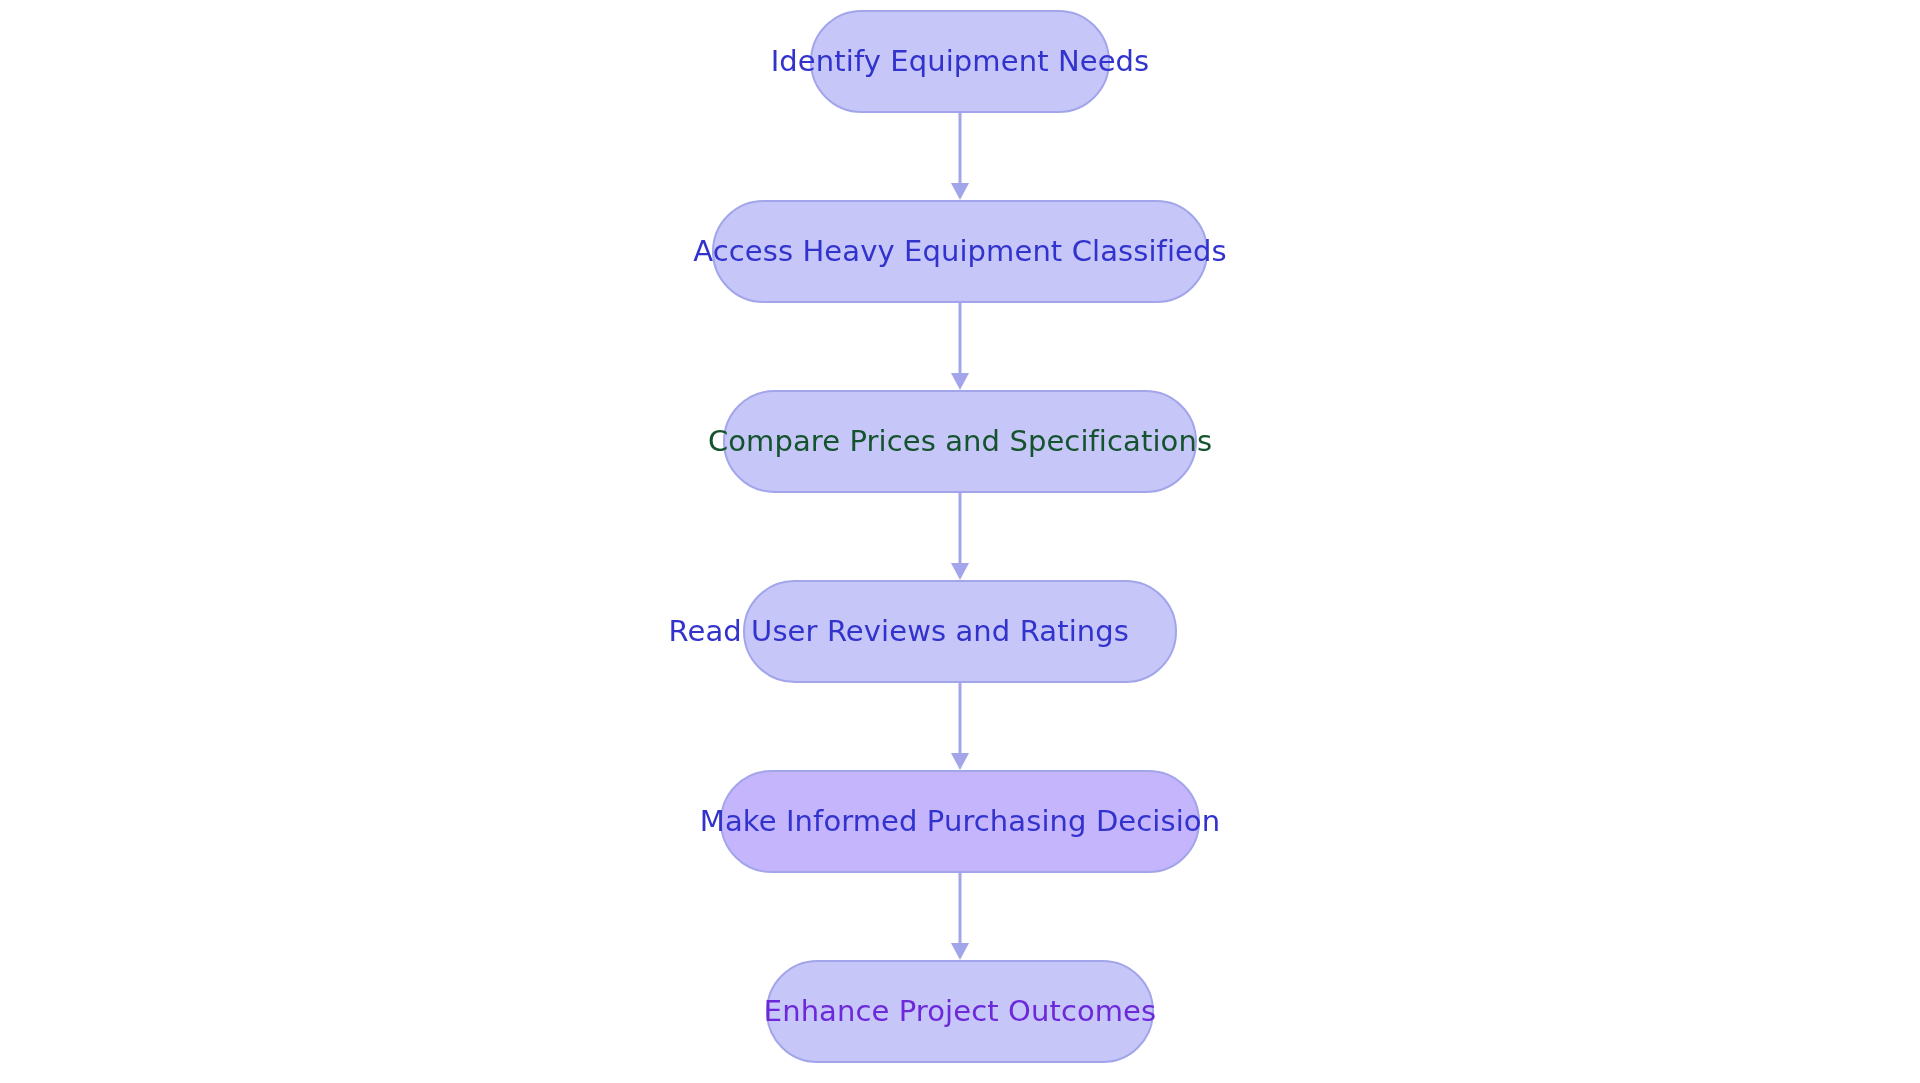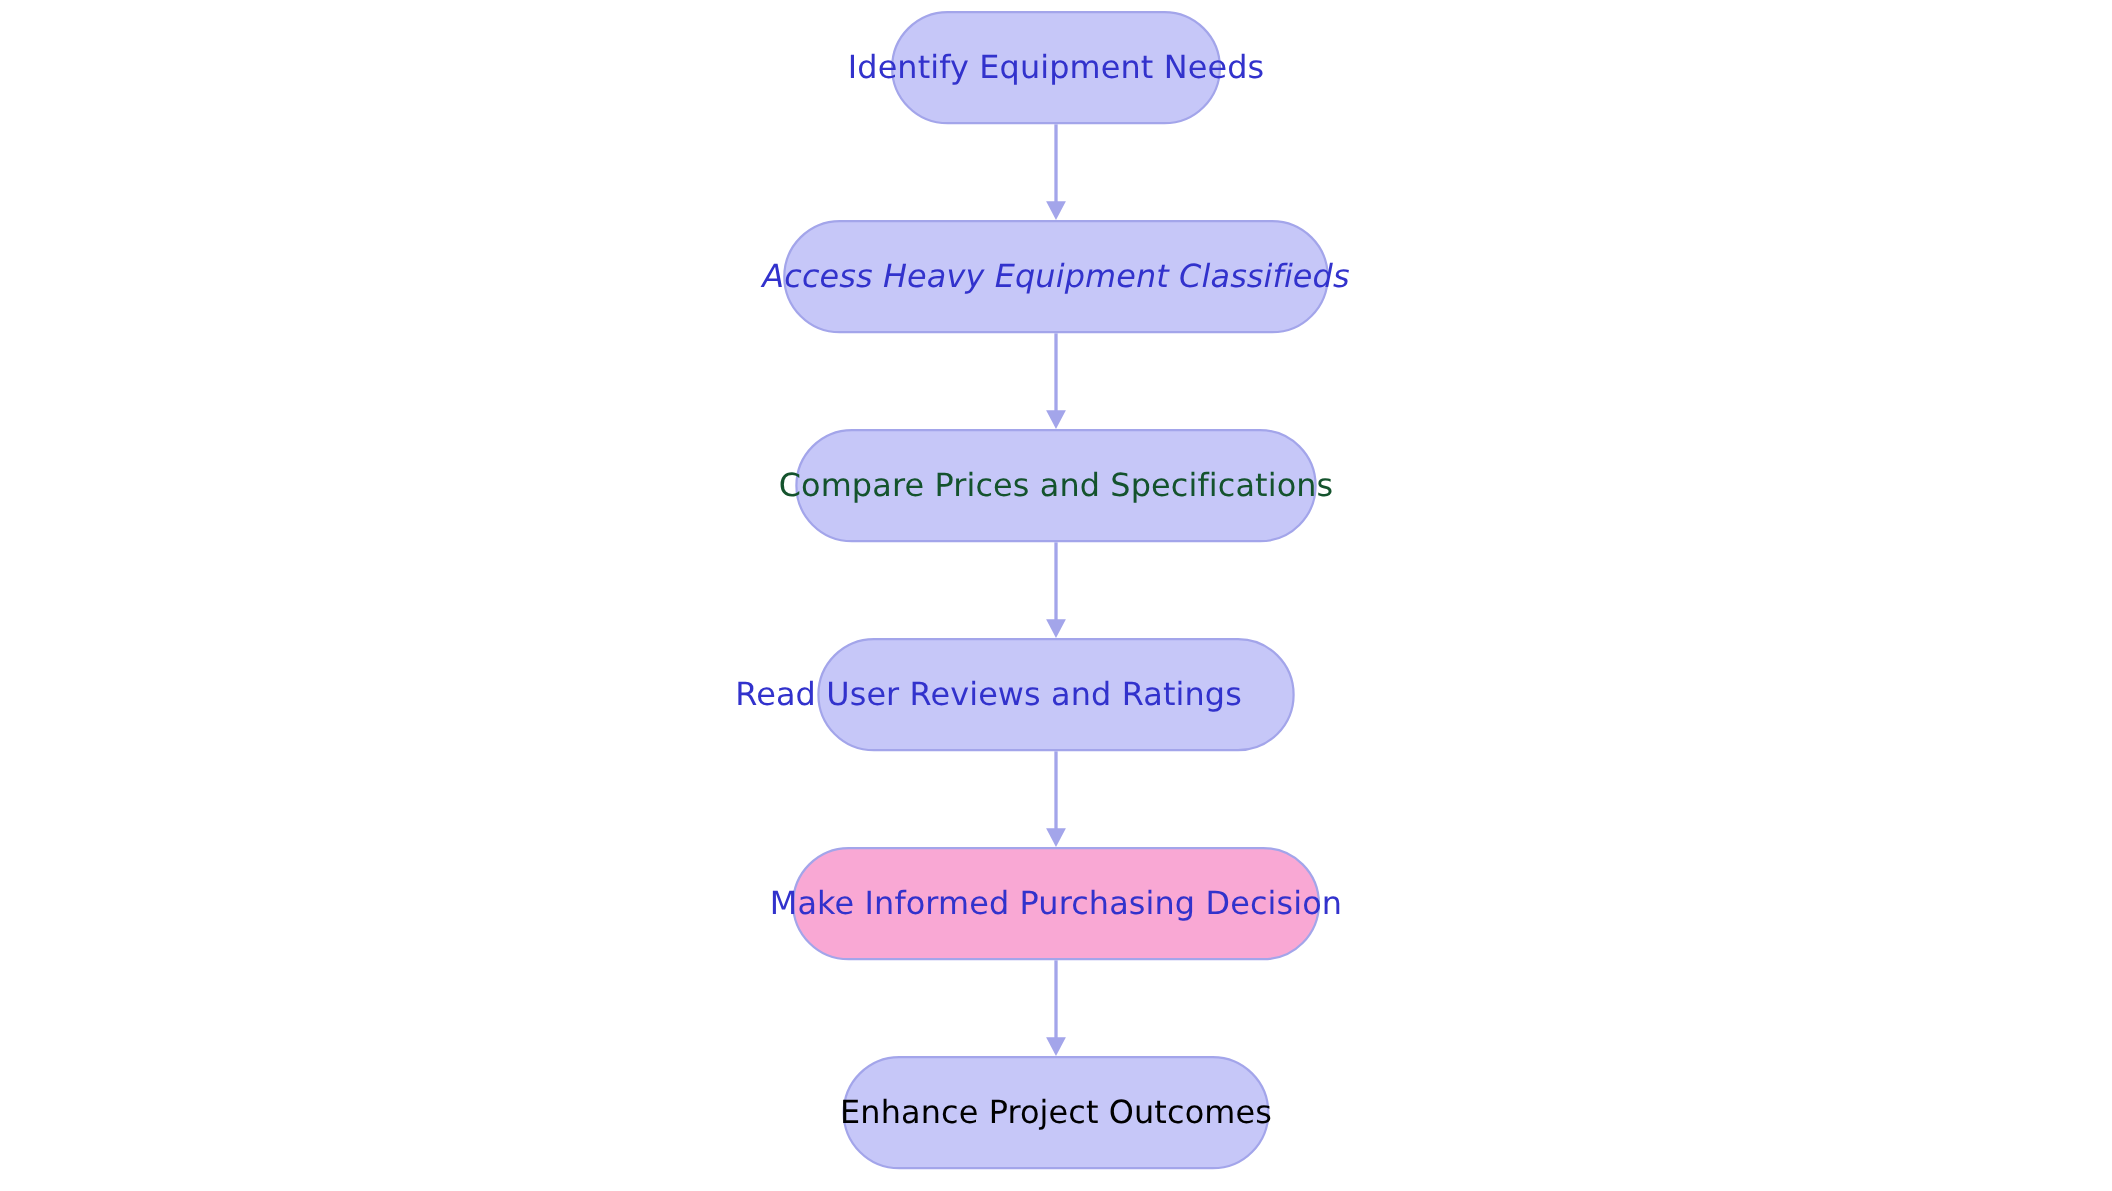--- a/index.html
+++ b/index.html
@@ -94,21 +94,21 @@
 
     <div class="node" style="width: 300px; background: rgb(198, 199, 248); border-color: rgb(163, 165, 234);">
       <span class="node-label" style="color: rgb(50, 50, 204);">Identify Equipment Needs</span>
     </div>
 
     <div class="connector">
       <div class="conn-line" style="background: rgb(163, 165, 234);"></div>
       <div class="conn-head" style="border-top-color: rgb(163, 165, 234);"></div>
     </div>
 
-    <div class="node" style="width: 496px; background: rgb(198, 199, 248); border-color: rgb(163, 165, 234); font-style: italic;">
+    <div class="node" style="width: 496px; background: rgb(198, 199, 248); border-color: rgb(163, 165, 234);">
       <span class="node-label" style="color: rgb(50, 50, 204);">Access Heavy Equipment Classifieds</span>
     </div>
 
     <div class="connector">
       <div class="conn-line" style="background: rgb(163, 165, 234);"></div>
       <div class="conn-head" style="border-top-color: rgb(163, 165, 234);"></div>
     </div>
 
     <div class="node" style="width: 474px; background: rgb(198, 199, 248); border-color: rgb(163, 165, 234);">
       <span class="node-label" style="color: #14532d;">Compare Prices and Specifications</span>
@@ -121,27 +121,27 @@
 
     <div class="node" style="width: 434px; background: rgb(198, 199, 248); border-color: rgb(163, 165, 234); justify-content: flex-end;">
       <span class="node-label" style="color: rgb(50, 50, 204);">Read User Reviews and Ratings</span>
     </div>
 
     <div class="connector">
       <div class="conn-line" style="background: rgb(163, 165, 234);"></div>
       <div class="conn-head" style="border-top-color: rgb(163, 165, 234);"></div>
     </div>
 
-    <div class="node" style="width: 480px; background: #f9a8d4; border-color: rgb(163, 165, 234);">
+    <div class="node" style="width: 480px; background: #c4b5fd; border-color: rgb(163, 165, 234);">
       <span class="node-label" style="color: rgb(50, 50, 204);">Make Informed Purchasing Decision</span>
     </div>
 
     <div class="connector">
       <div class="conn-line" style="background: rgb(163, 165, 234);"></div>
       <div class="conn-head" style="border-top-color: rgb(163, 165, 234);"></div>
     </div>
 
     <div class="node" style="width: 388px; background: rgb(198, 199, 248); border-color: rgb(163, 165, 234);">
-      <span class="node-label" style="color: #000000;">Enhance Project Outcomes</span>
+      <span class="node-label" style="color: #6d28d9;">Enhance Project Outcomes</span>
     </div>
 
   </div>
 </div>
 
 </body></html>

